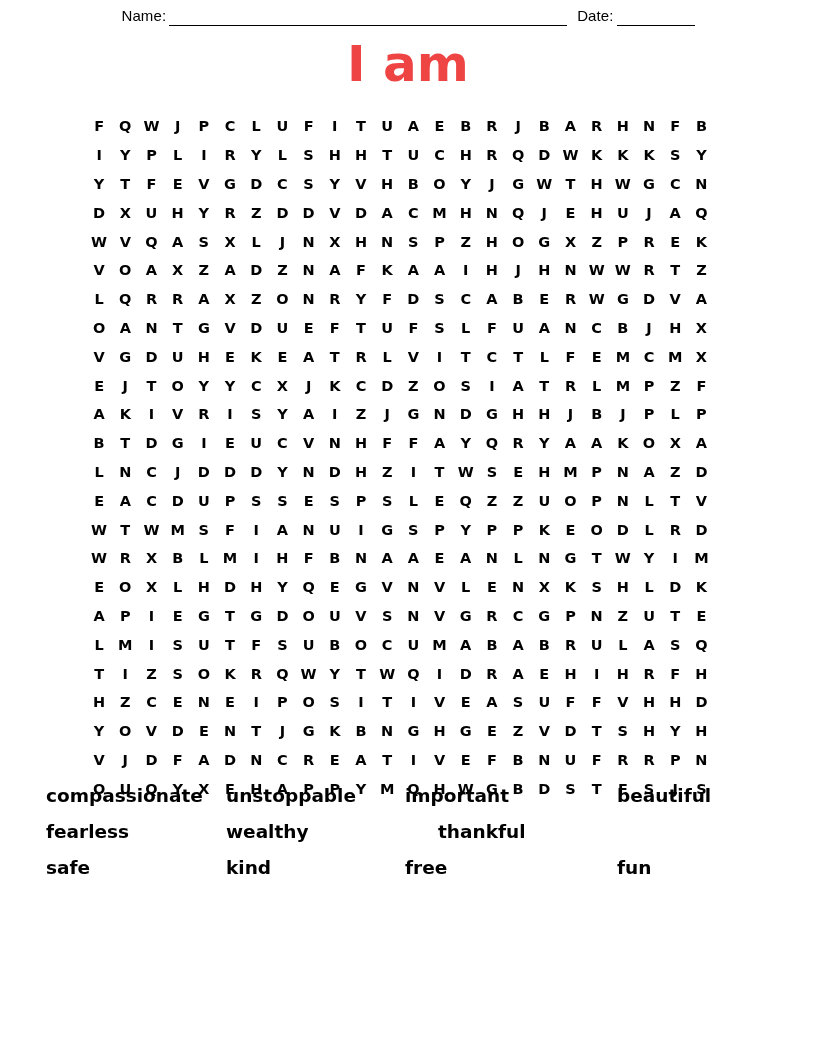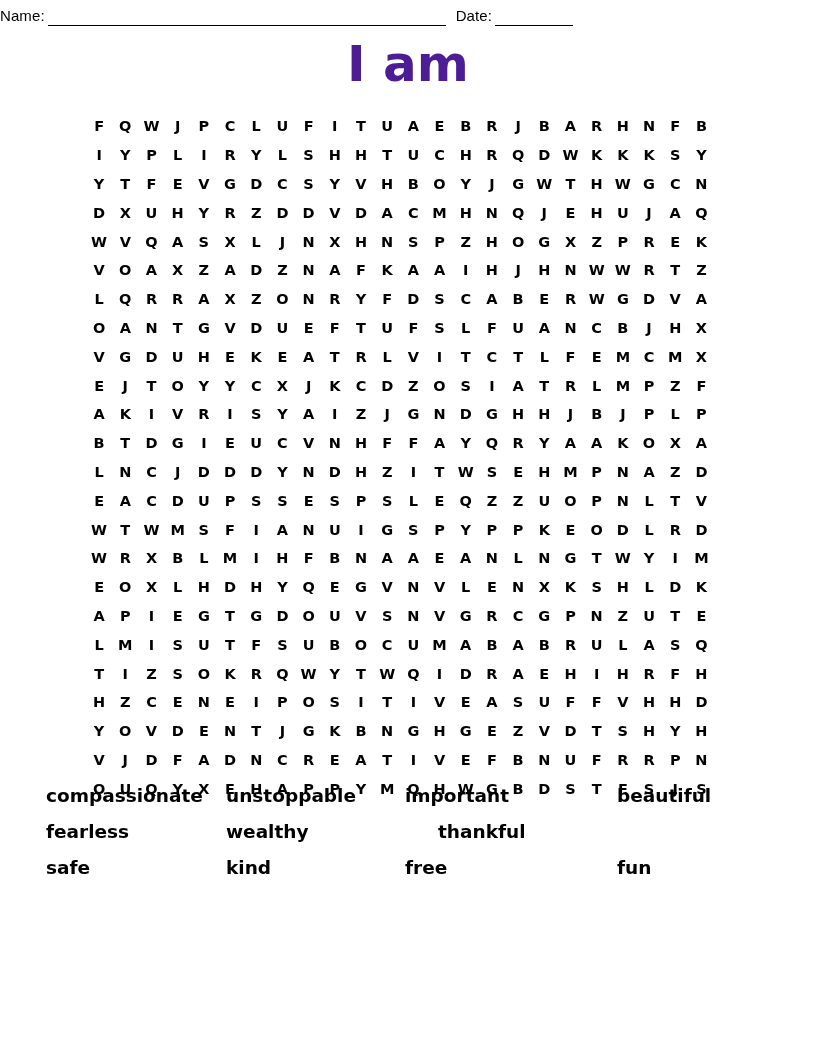--- a/index.html
+++ b/index.html
@@ -19,21 +19,21 @@
 
   
   #header-line {
     position: absolute;
     left: 0;
     top: 0;
     width: 816px;
     height: 26px;
     display: flex;
     align-items: flex-end;
-    justify-content: flex-start;
+    justify-content: center;
     font-size: 15px;
     font-weight: 400;
     letter-spacing: 0.1px;
     white-space: nowrap;
   }
   .field-group {
     display: flex;
     align-items: flex-end;
   }
   .field-label {
@@ -57,21 +57,21 @@
     position: absolute;
     left: 0;
     top: 36px;
     width: 816px;
     text-align: center;
     font-family: "DejaVu Sans", sans-serif;
     font-size: 50px;
     font-weight: 700;
     line-height: 56px;
     letter-spacing: 0px;
-    color: #4c1d95;
+    color: #ef4444;
   }
 
   
   #letter-grid {
     position: absolute;
     left: 86px;
     top: 112px;
     width: 648px;
   }
   .grid-row {

